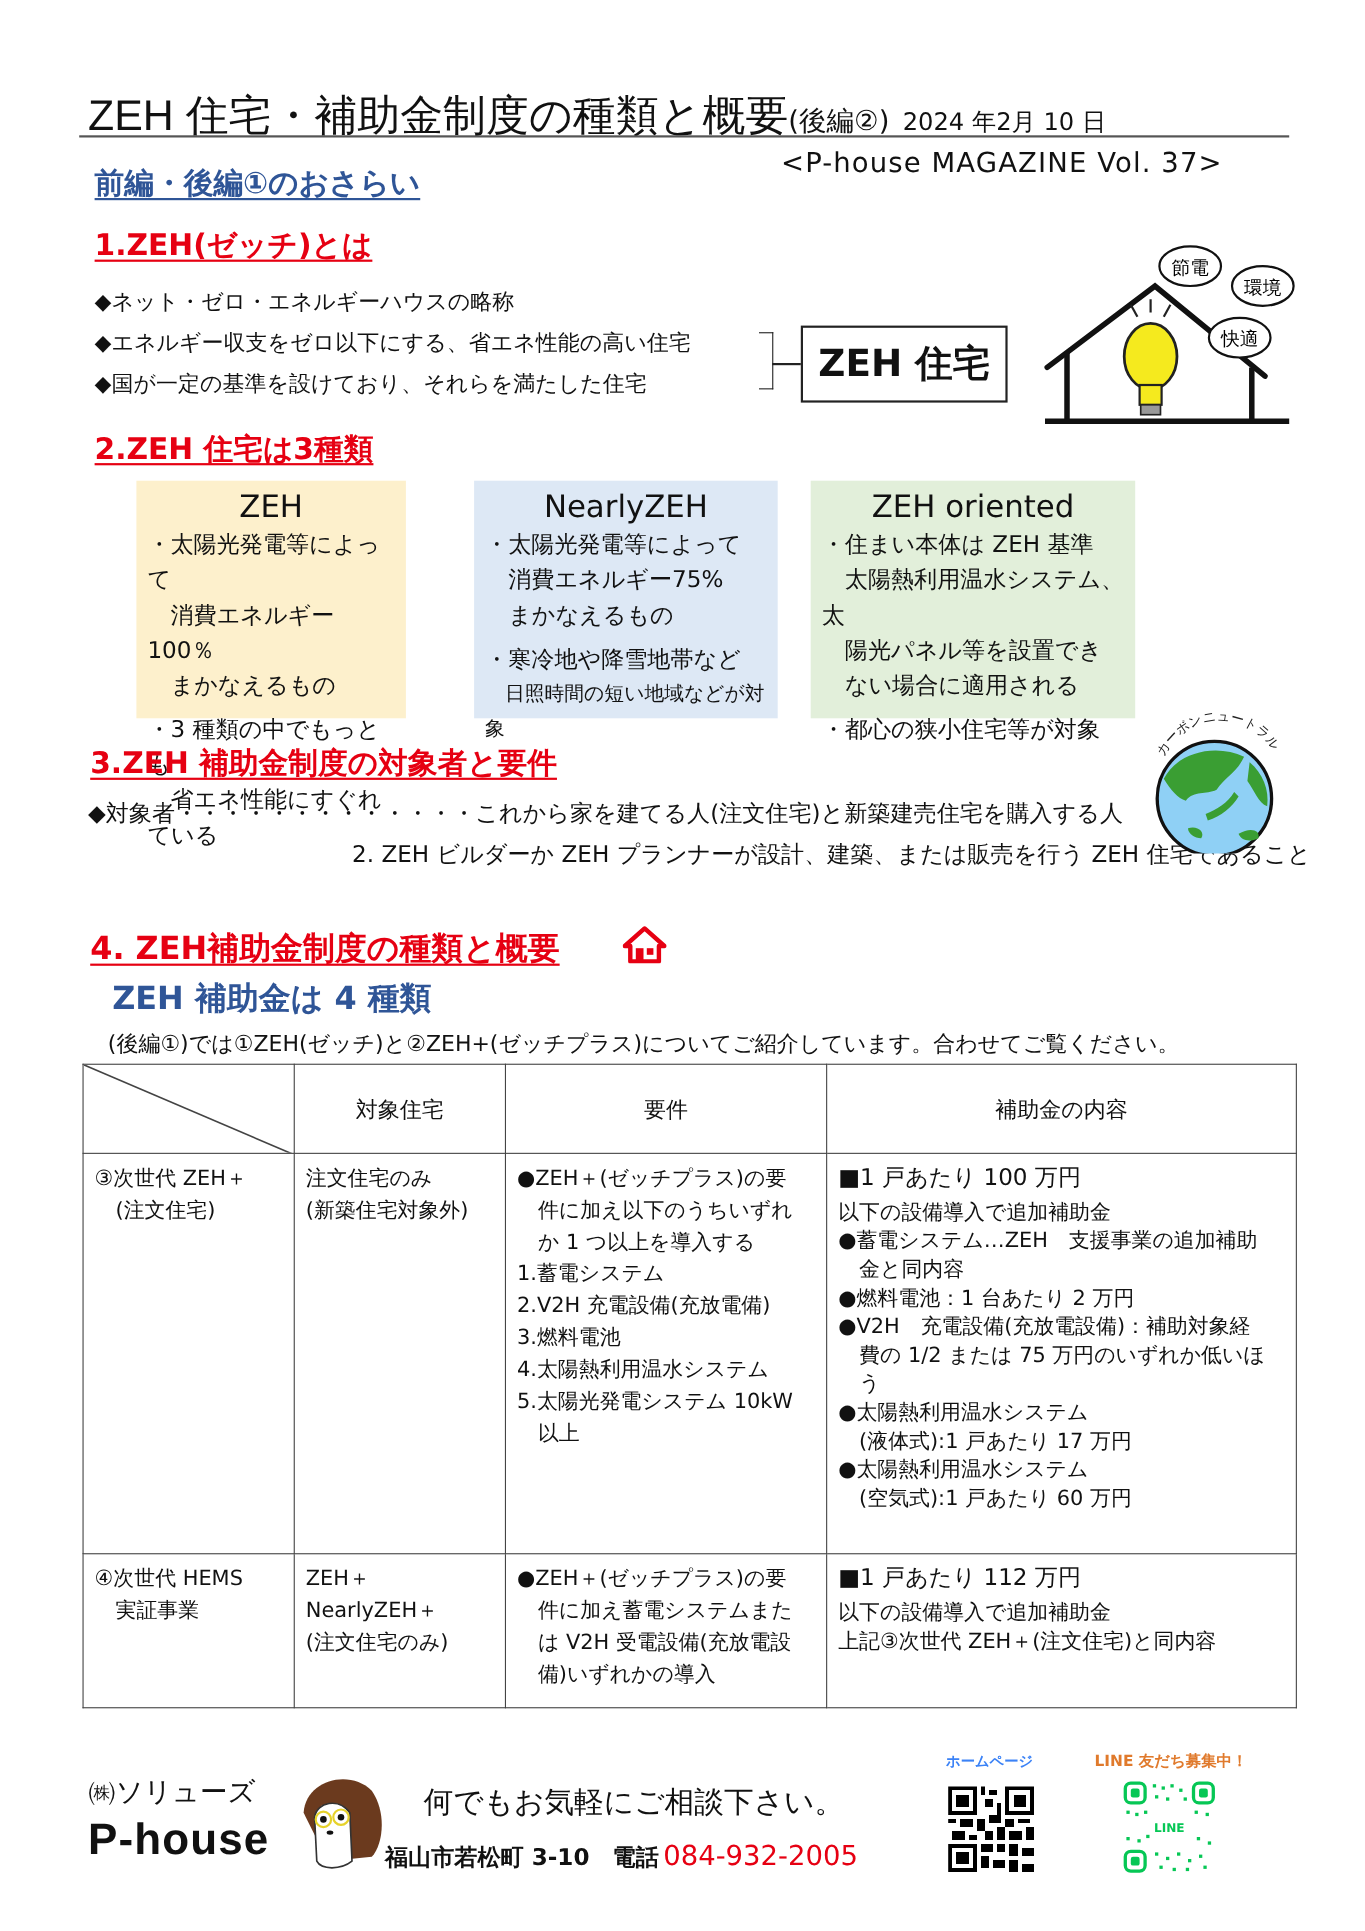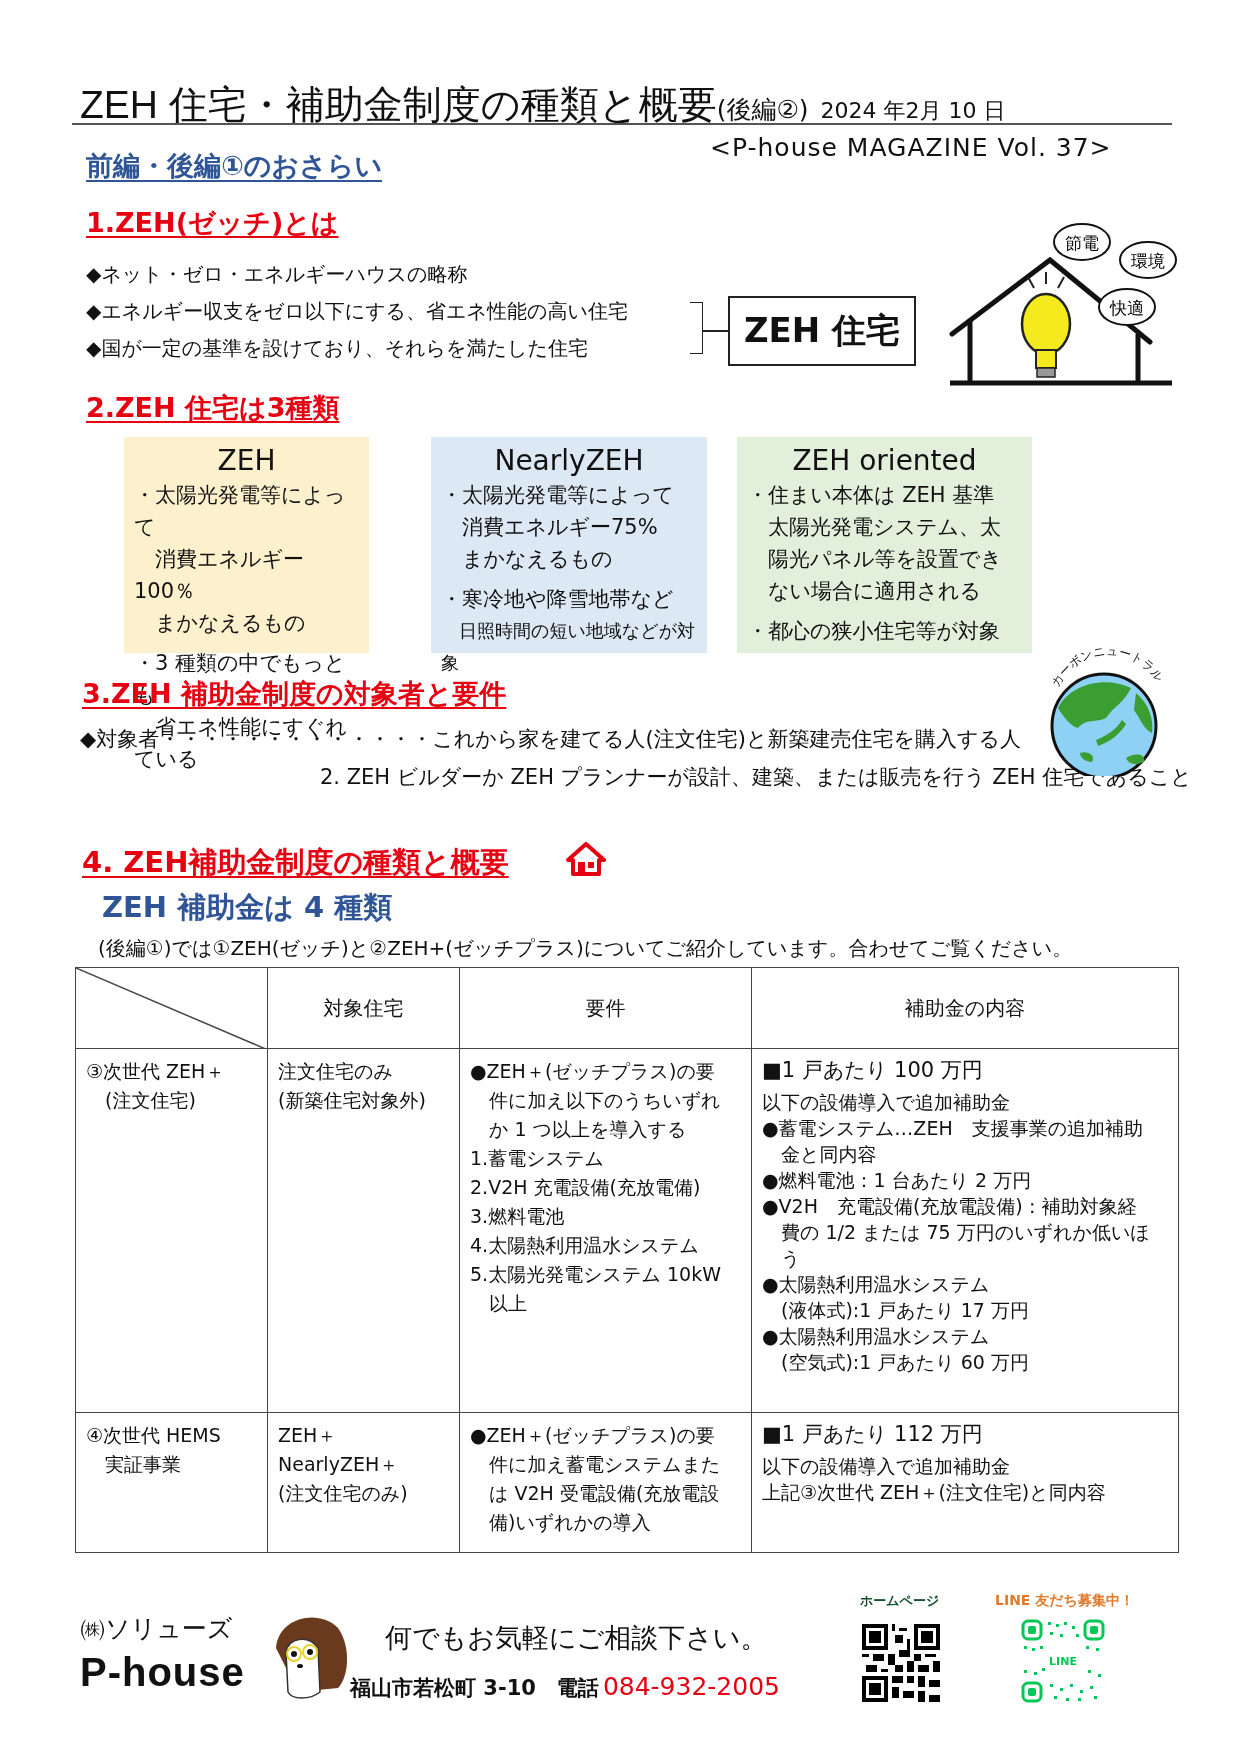--- a/index.html
+++ b/index.html
@@ -44,21 +44,21 @@
   table.grid tr.head td { height: 64px; text-align: center; vertical-align: middle; font-size: 20px; }
   .diag { position: relative; overflow: hidden; }
   .diag svg { position: absolute; left: 0; top: 0; }
   .amount { font-size: 21px; }
   .footer-company { left: 80px; top: 1612px; font-size: 25px; }
   .footer-brand { left: 80px; top: 1650px; font-size: 40px; font-weight: bold; font-family: Liberation Sans, sans-serif; letter-spacing: 1px; }
   .hedgehog { left: 268px; top: 1608px; width: 84px; height: 96px; }
   .consult { left: 385px; top: 1620px; font-size: 27px; font-family: Liberation Mono, monospace; }
   .address { left: 350px; top: 1672px; font-size: 21px; font-weight: bold; }
   .phone { color: #e60012; font-size: 25px; font-weight: normal; margin-left: 4px; }
-  .qr-label-home { left: 860px; top: 1592px; font-size: 13px; font-weight: bold; color: #14532d; }
+  .qr-label-home { left: 860px; top: 1592px; font-size: 13px; font-weight: bold; color: #3b82f6; }
   .qr-label-line { left: 995px; top: 1592px; font-size: 14px; font-weight: bold; color: #e07a2c; }
   .qr-home { left: 862px; top: 1624px; width: 78px; height: 78px; }
   .qr-line { left: 1020px; top: 1618px; width: 86px; height: 86px; }
 </style>
 </head>
 <body>
 
 <div class="abs title-row">
   <span class="title-main">ZEH 住宅・補助金制度の種類と概要</span><span class="title-sub">(後編②)</span><span class="title-date">2024 年2月 10 日</span>
 </div>
@@ -127,21 +127,21 @@
     <div class="gap"></div>
     <p>・寒冷地や降雪地帯など</p>
     <p style="font-size:18px;">　日照時間の短い地域などが対象</p>
   </div>
 </div>
 
 <div class="abs type-card card-oriented">
   <div class="ttl">ZEH oriented</div>
   <div class="body">
     <p>・住まい本体は ZEH 基準</p>
-    <p>　太陽光発電システム、太</p>
+    <p>　太陽熱利用温水システム、太</p>
     <p>　陽光パネル等を設置でき</p>
     <p>　ない場合に適用される</p>
     <div class="gap"></div>
     <p>・都心の狭小住宅等が対象</p>
   </div>
 </div>
 
 <div class="abs s3 red-head">3.ZEH 補助金制度の対象者と要件</div>
 <div class="abs req">
   <div><span>◆対象者・・・・・・・・・・・・・</span><span>これから家を建てる人(注文住宅)と新築建売住宅を購入する人</span></div>

